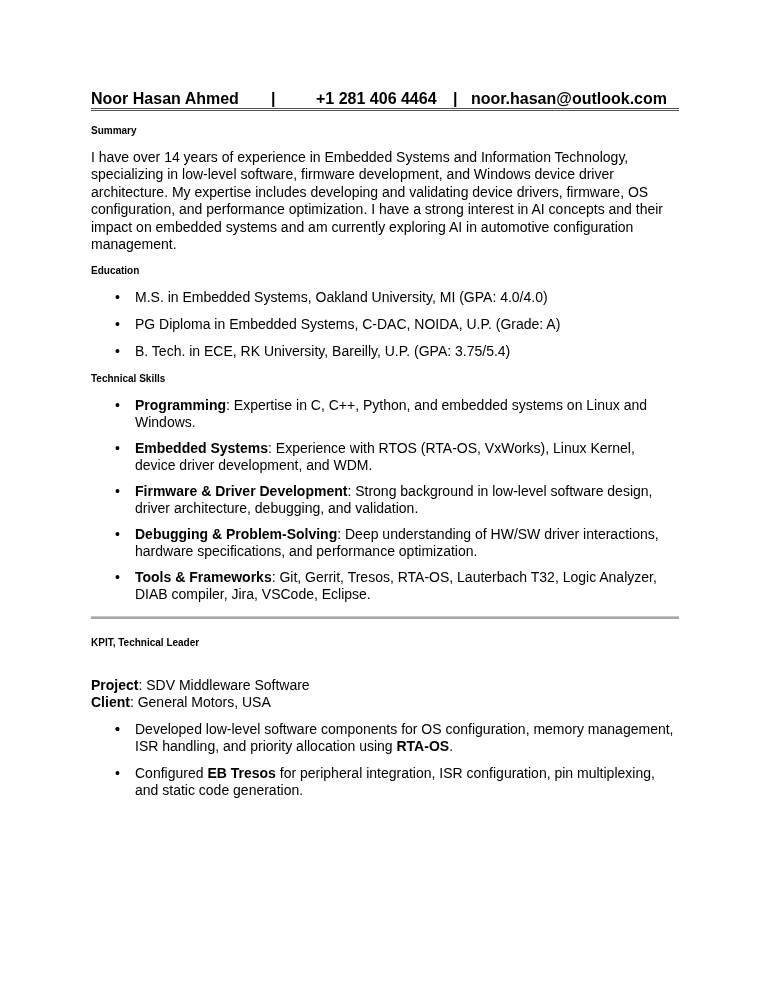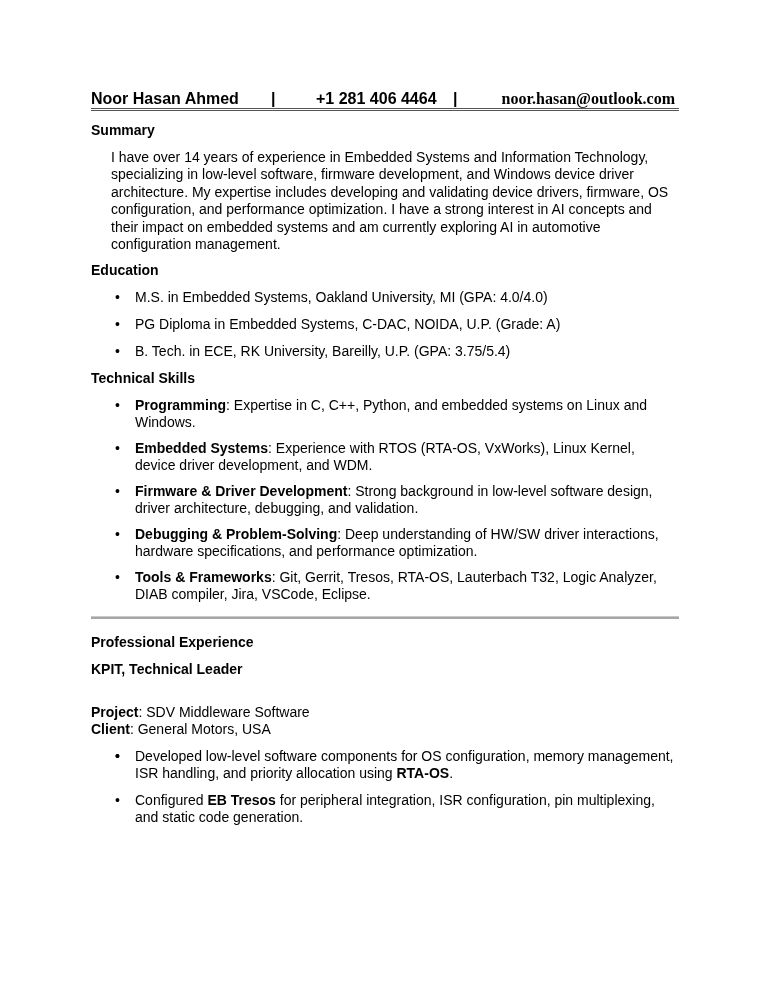--- a/index.html
+++ b/index.html
@@ -34,48 +34,48 @@
     }
     .header span {
       position: absolute;
       top: 0;
       white-space: nowrap;
     }
     .h-name { left: 0; }
     .h-sep1 { left: 180px; }
     .h-phone { left: 225px; }
     .h-sep2 { left: 362px; }
-    .h-email { right: 4px; font-family: Liberation Serif, serif; }
+    .h-email { right: 12px; }
     .double-line {
       position: absolute;
       top: 108px;
       left: 0;
       width: 588px;
       height: 1px;
       border-top: 1px solid #555;
       border-bottom: 1px solid #555;
       height: 1px;
     }
     .content {
       position: absolute;
       top: 122px;
       left: 0;
       width: 588px;
     }
     h2 {
-      font-size: 14px;
+      font-size: 10px;
       font-weight: bold;
       margin: 0;
       line-height: 17px;
     }
     p {
       margin: 0;
     }
     .summary-title { margin-bottom: 10px; }
-    .summary-text { margin-bottom: 9px; line-height: 17.4px; margin-left: 20px; }
+    .summary-text { margin-bottom: 9px; line-height: 17.4px; }
     ul {
       list-style: none;
       margin: 0;
       padding: 0;
     }
     li {
       position: relative;
       padding-left: 44px;
       line-height: 17px;
     }
@@ -140,21 +140,20 @@
         <li><span class="bullet">•</span><b>Embedded Systems</b><span>: Experience with RTOS (RTA-OS, VxWorks), Linux Kernel, device driver development, and WDM.</span></li>
         <li><span class="bullet">•</span><b>Firmware &amp; Driver Development</b><span>: Strong background in low-level software design, driver architecture, debugging, and validation.</span></li>
         <li><span class="bullet">•</span><b>Debugging &amp; Problem-Solving</b><span>: Deep understanding of HW/SW driver interactions, hardware specifications, and performance optimization.</span></li>
         <li><span class="bullet">•</span><b>Tools &amp; Frameworks</b><span>: Git, Gerrit, Tresos, RTA-OS, Lauterbach T32, Logic Analyzer, DIAB compiler, Jira, VSCode, Eclipse.</span></li>
       </ul>
     </section>
 
     <div class="rule"></div>
 
     <section>
-      <h2 class="exp-title">Professional Experience</h2>
       <h2 class="job-title">KPIT, Technical Leader</h2>
       <div class="meta-line"><b>Project</b><span>: SDV Middleware Software</span></div>
       <div class="meta-line"><b>Client</b><span>: General Motors, USA</span></div>
       <ul class="exp-list">
         <li><span class="bullet">•</span><b></b><span></span></li>
         <li><span class="bullet">•</span><span>Developed low-level software components for OS configuration, memory management, ISR handling, and priority allocation using </span><b>RTA-OS</b><span>.</span></li>
         <li><span class="bullet">•</span><span>Configured </span><b>EB Tresos</b><span> for peripheral integration, ISR configuration, pin multiplexing, and static code generation.</span></li>
       </ul>
     </section>
 

